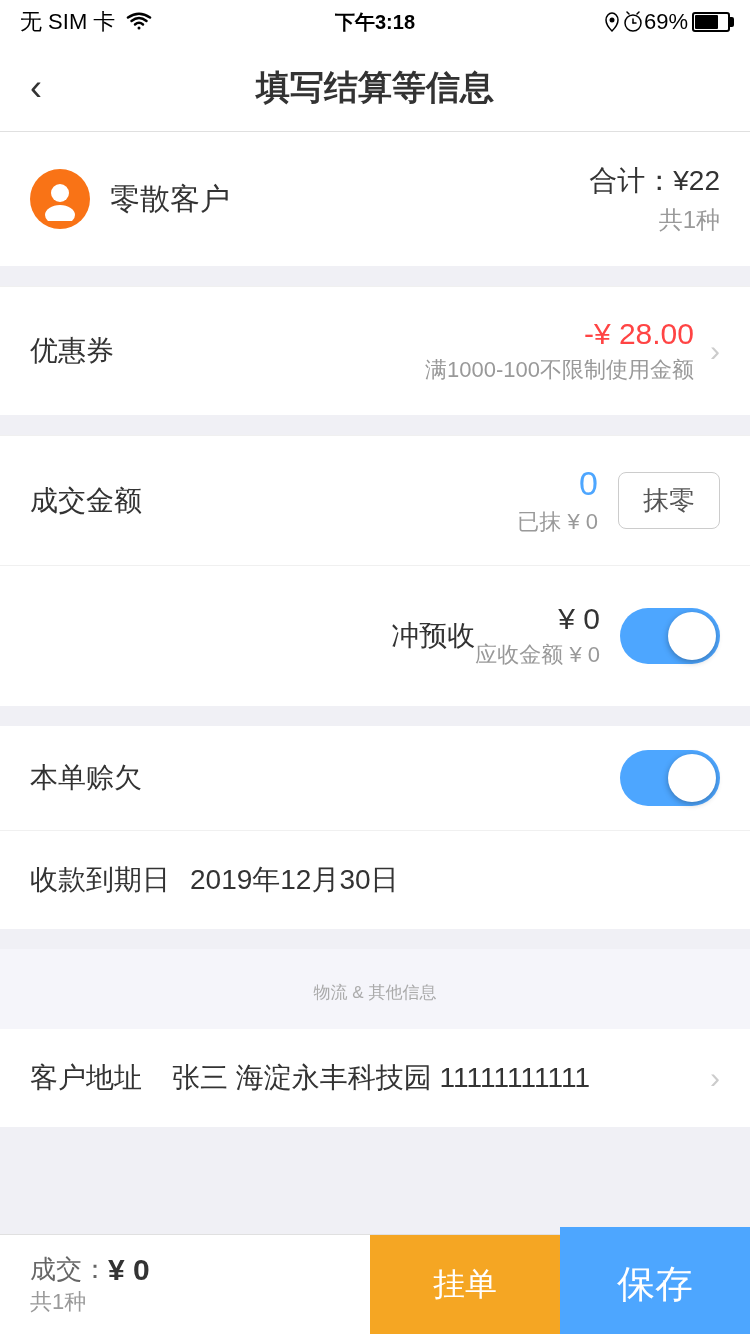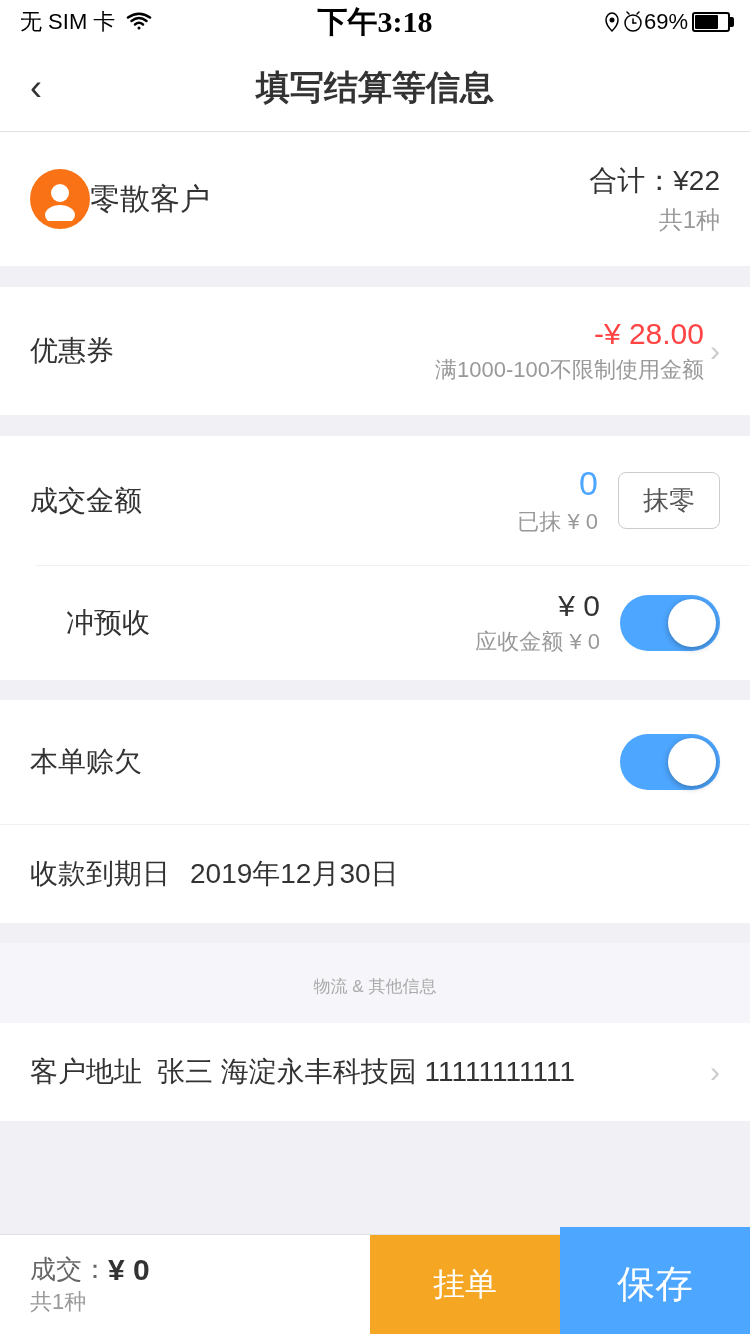--- a/index.html
+++ b/index.html
@@ -26,26 +26,25 @@
       font-size: 24px;
       color: #000;
     }
     .status-bar-left {
       display: flex;
       align-items: center;
       gap: 10px;
       font-size: 22px;
     }
     .status-bar-center {
-      font-size: 30px;
+      font-size: 20px;
       font-weight: 600;
       position: absolute;
       left: 50%;
       transform: translateX(-50%);
-      font-family: Liberation Serif, serif;
     }
     .status-bar-right {
       display: flex;
       align-items: center;
       font-size: 22px;
     }
     .wifi-icon {
       width: 28px;
       height: 20px;
     }
@@ -120,20 +119,21 @@
     .customer-row {
       display: flex;
       align-items: center;
       justify-content: space-between;
       padding: 30px 30px;
       background: #fff;
     }
     .customer-left {
       display: flex;
       align-items: center;
+      gap: 20px;
     }
     .customer-avatar {
       width: 60px;
       height: 60px;
       border-radius: 50%;
       background: #f97316;
       display: flex;
       align-items: center;
       justify-content: center;
       overflow: hidden;
@@ -168,21 +168,21 @@
       background: #fff;
       border-top: 1px solid #f0f0f0;
     }
     .row-label {
       font-size: 28px;
       color: #333;
     }
     .row-right {
       display: flex;
       align-items: center;
-      gap: 6px;
+      gap: 16px;
     }
     .row-value-block {
       text-align: right;
     }
     .coupon-amount {
       font-size: 30px;
       color: #ff4444;
       font-weight: 500;
     }
     .coupon-desc {
@@ -222,25 +222,24 @@
       font-size: 26px;
       color: #555;
       background: #fff;
       cursor: pointer;
     }
 
     
     .pre-receive-row {
       display: flex;
       align-items: center;
-      justify-content: space-between;
-      padding: 23px 30px;
+      justify-content: flex-end;
+      padding: 36px 30px;
       background: #fff;
       border-top: 1px solid #f0f0f0;
-      margin-left: 36px;
     }
     .pre-receive-right {
       display: flex;
       align-items: center;
       gap: 20px;
     }
     .pre-receive-values {
       text-align: right;
     }
     .pre-receive-amount {
@@ -272,21 +271,21 @@
       right: 4px;
       box-shadow: 0 2px 6px rgba(0,0,0,0.3);
       transition: right 0.2s;
     }
 
     
     .debt-row {
       display: flex;
       align-items: center;
       justify-content: space-between;
-      padding: 34px 30px;
+      padding: 24px 30px;
       background: #fff;
     }
     .debt-label {
       font-size: 28px;
       color: #333;
     }
 
     
     .due-date-row {
       display: flex;
@@ -321,21 +320,21 @@
       display: flex;
       align-items: center;
       justify-content: space-between;
       padding: 30px 30px;
       background: #fff;
     }
     .address-label {
       font-size: 28px;
       color: #333;
       flex-shrink: 0;
-      margin-right: 15px;
+      margin-right: 30px;
     }
     .address-value {
       font-size: 28px;
       color: #333;
       flex: 1;
     }
     .address-chevron {
       color: #ccc;
       font-size: 30px;
       margin-left: 16px;

